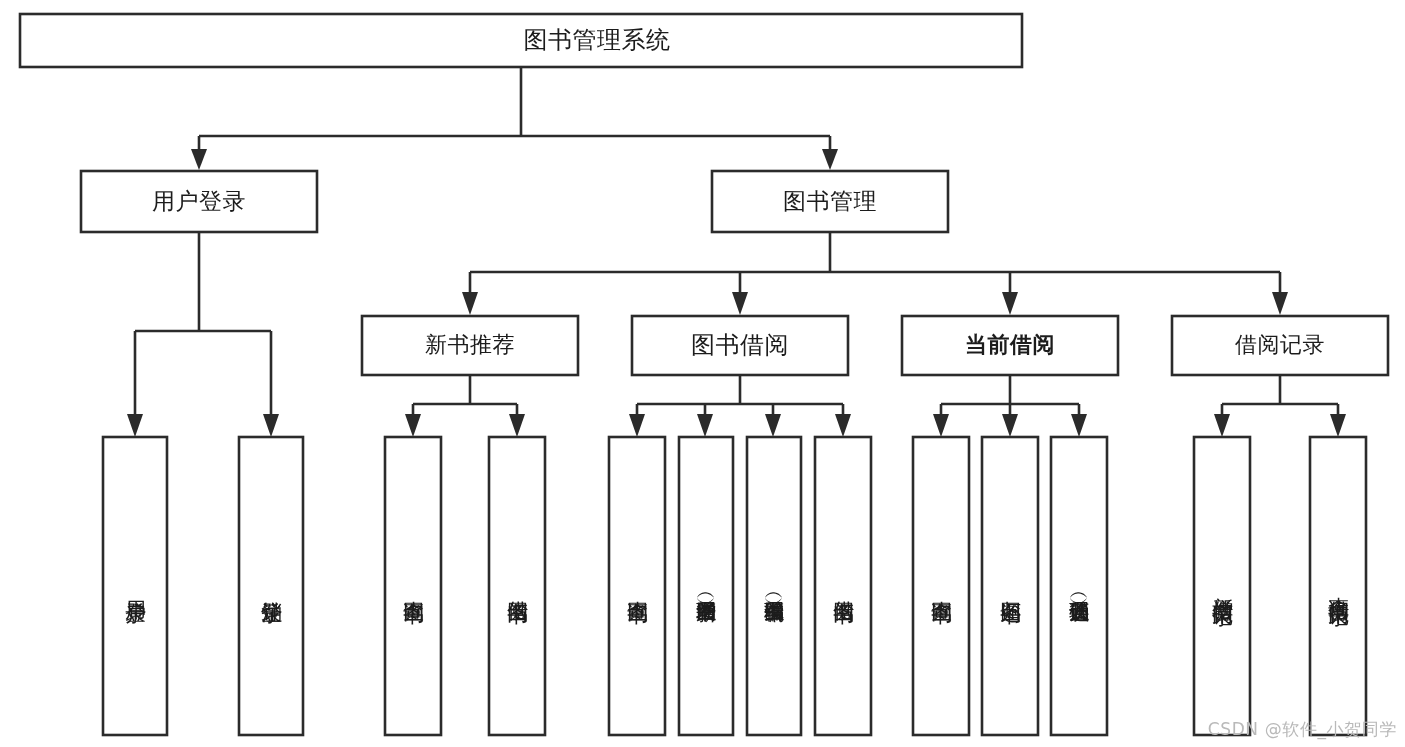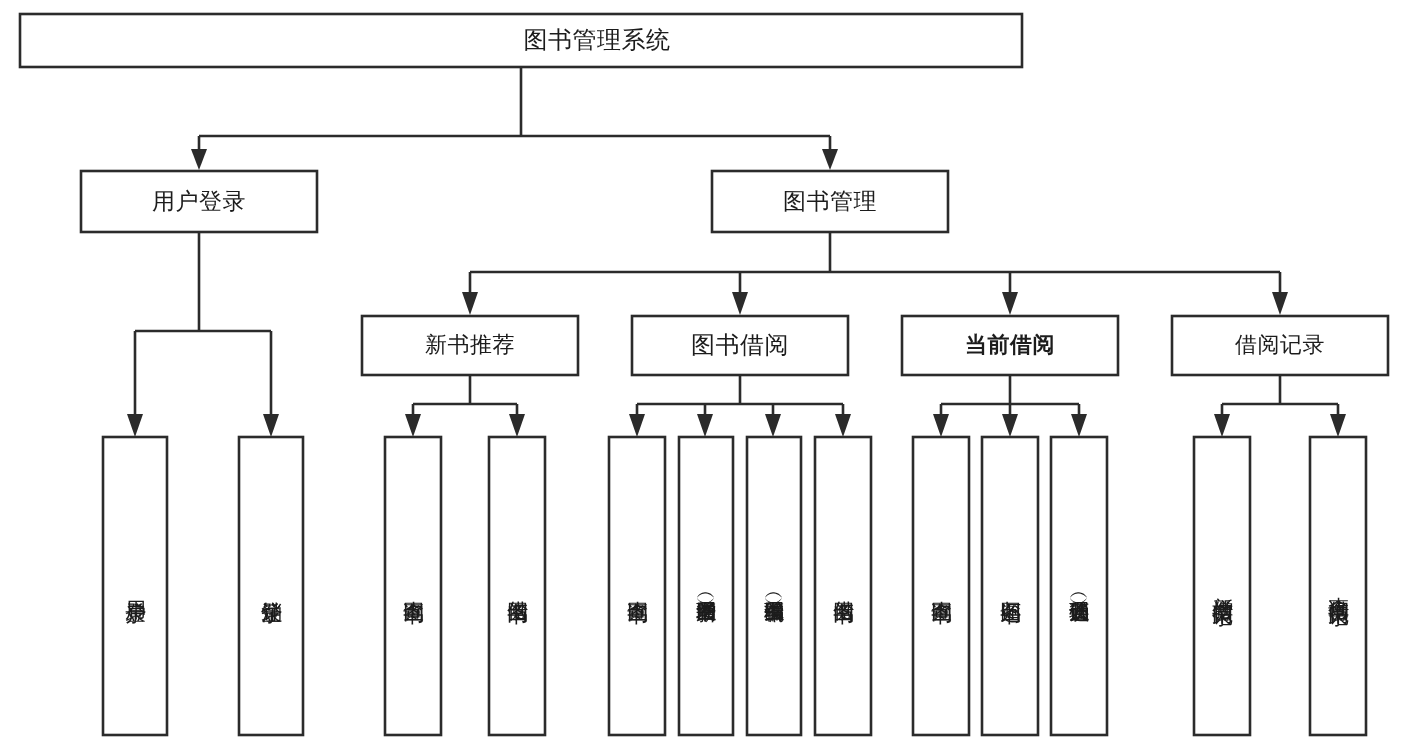--- a/index.html
+++ b/index.html
@@ -197,14 +197,15 @@
   <div class="node-label-v" style="left:747px; top:441px; width:54px; height:290px; font-size:20px; letter-spacing:0px; line-height:1.18;">编辑图书（管理员）</div>
   <div class="node-label-v" style="left:815px; top:437px; width:56px; height:298px;">借阅图书</div>
 
   <div class="node-label-v" style="left:913px; top:437px; width:56px; height:298px;">查询图书</div>
   <div class="node-label-v" style="left:982px; top:437px; width:56px; height:298px;">归还图书</div>
   <div class="node-label-v" style="left:1051px; top:441px; width:56px; height:290px; font-size:20px; letter-spacing:0px; line-height:1.18;">确认归还（管理员）</div>
 
   <div class="node-label-v" style="left:1194px; top:437px; width:56px; height:298px; letter-spacing:2px;">新增借阅记录</div>
   <div class="node-label-v" style="left:1310px; top:437px; width:56px; height:298px; letter-spacing:2px;">查询借阅记录</div>
 
+  <div class="watermark">CSDN @软件_小贺同学</div>
 
 </div>
 
 </body></html>

